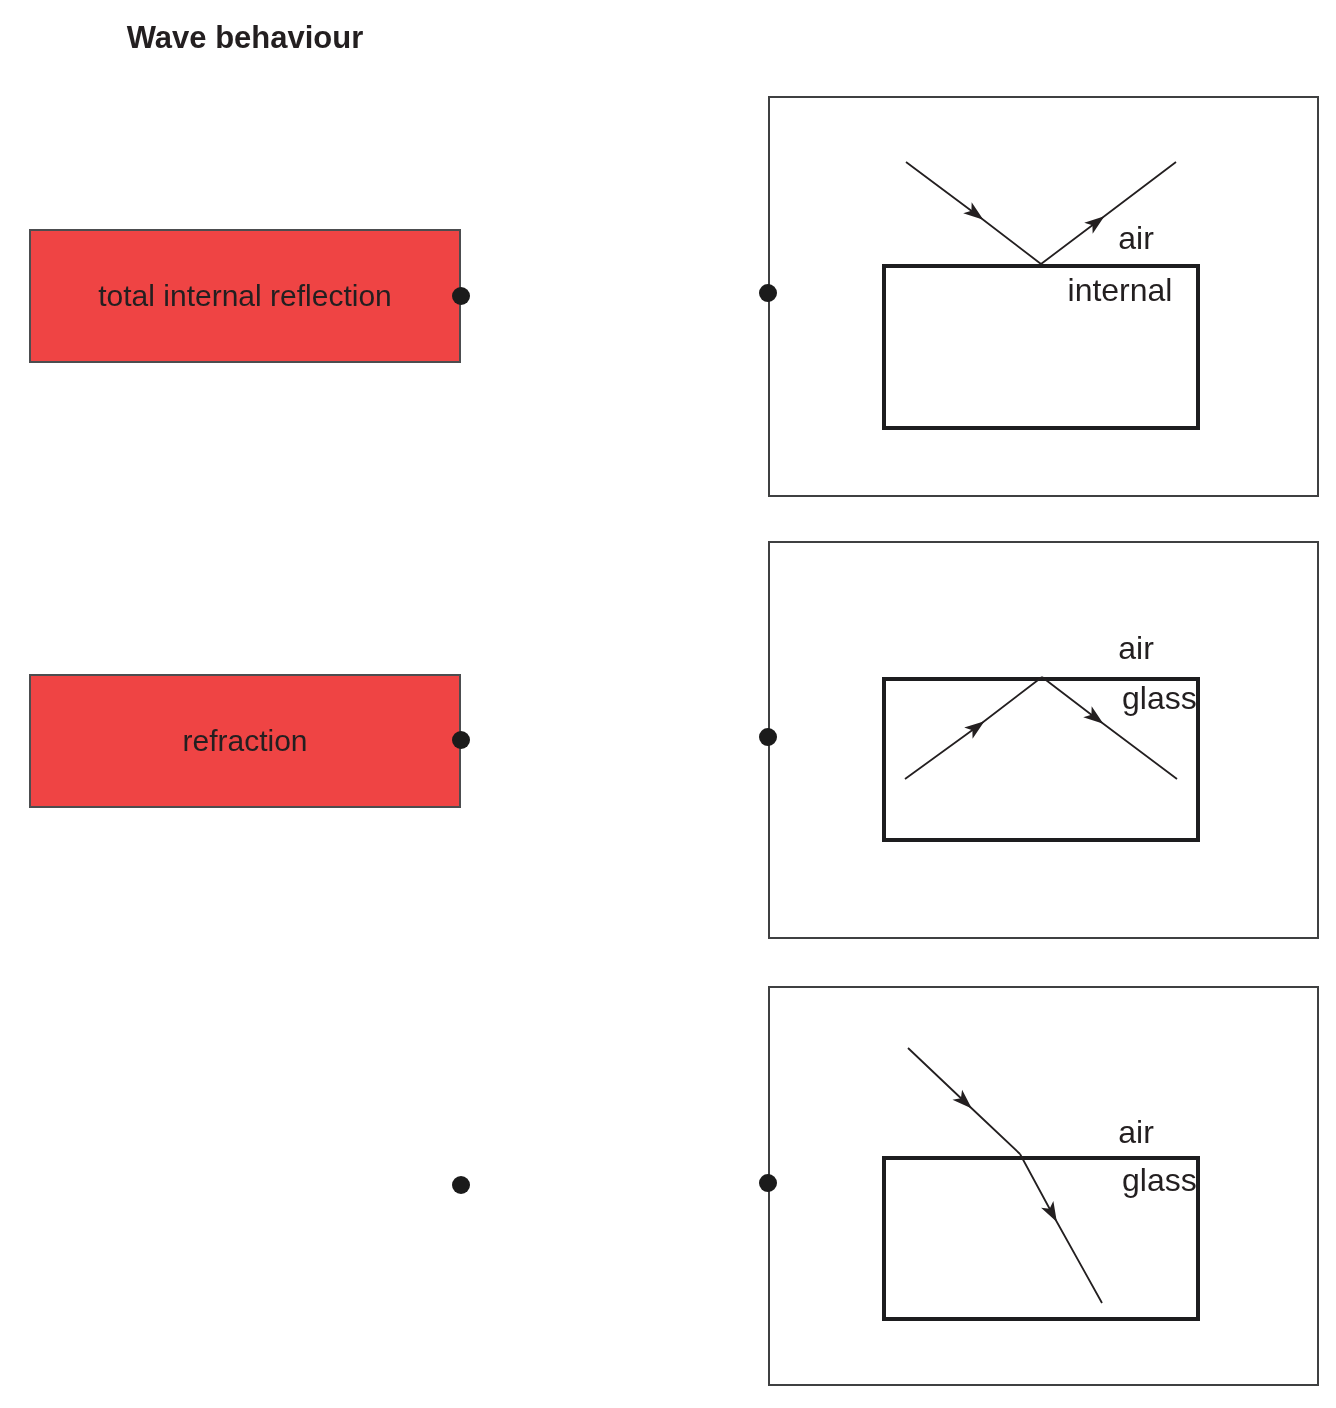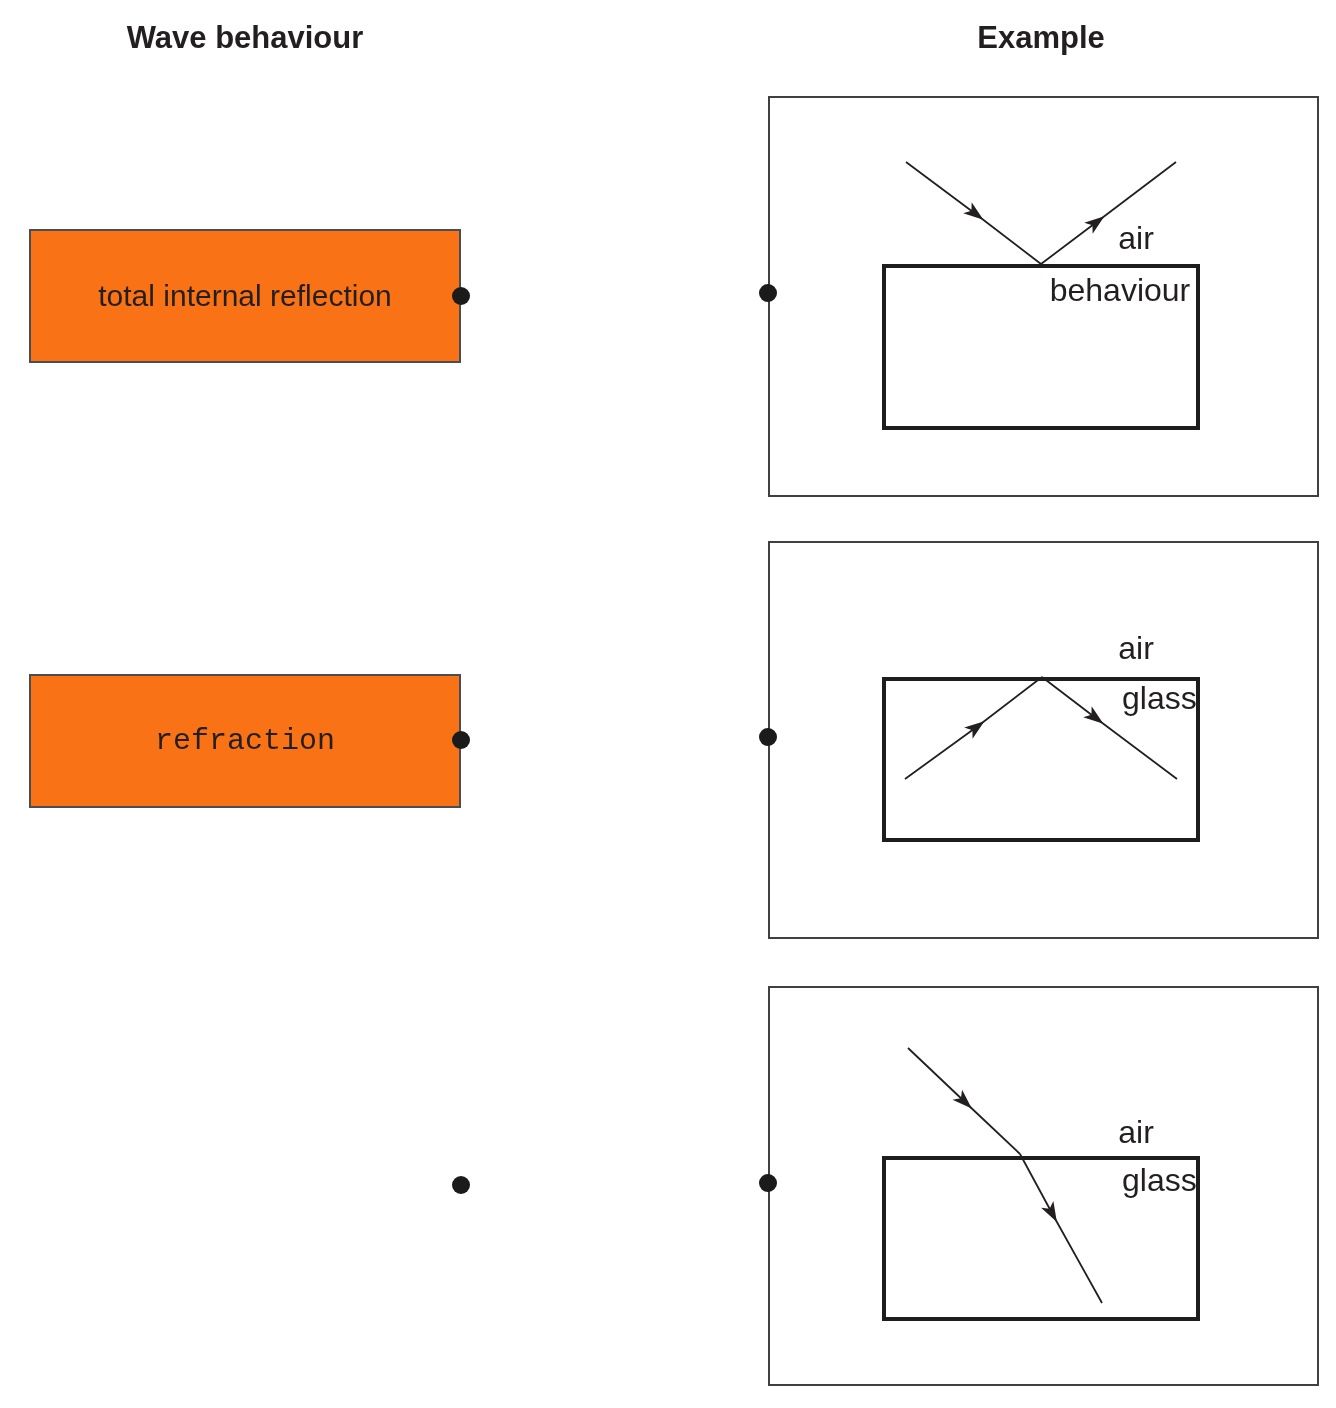--- a/index.html
+++ b/index.html
@@ -3,25 +3,25 @@
 <meta charset="utf-8">
 <style>
   html,body{margin:0;padding:0;background:#ffffff;}
   .page{position:relative;width:1336px;height:1408px;background:#ffffff;
         font-family:"Liberation Sans",sans-serif;color:#231f20;overflow:hidden;padding-left:32px;}
   .col-header{position:absolute;top:20px;font-size:31px;font-weight:bold;
               text-align:center;letter-spacing:0;}
   .col-header.left{left:45px;width:400px;}
   .col-header.right{left:891px;width:300px;}
   .behaviour-box{position:absolute;left:29px;width:432px;height:134px;
-                 border:2px solid #4c4d4f;box-sizing:border-box;background:#f97316;
+                 border:2px solid #4c4d4f;box-sizing:border-box;background:#ef4444;
                  display:flex;align-items:center;justify-content:center;
                  font-size:30px;}
   .behaviour-box.b1{top:229px;}
-  .behaviour-box.b2{top:674px;font-family:Liberation Mono, monospace;}
+  .behaviour-box.b2{top:674px;}
   .behaviour-box.b3{top:1118px;}
   .example-panel{position:absolute;left:768px;width:551px;
                  border:2px solid #3f4041;box-sizing:border-box;background:#ffffff;}
   .example-panel.e1{top:96px;height:401px;}
   .example-panel.e2{top:541px;height:398px;}
   .example-panel.e3{top:986px;height:400px;}
   .medium-block{position:absolute;left:882px;width:318px;
                 border:4px solid #1d1d1f;box-sizing:border-box;background:#ffffff;}
   .medium-block.m1{top:264px;height:166px;}
   .medium-block.m2{top:677px;height:165px;}
@@ -44,21 +44,20 @@
               pointer-events:none;}
   svg.overlay path.ray{stroke:#231f20;stroke-width:1.8;fill:none;}
   #arrow path{fill:#231f20;}
 </style>
 </head>
 <body>
 
 <div class="page">
 
   <div class="col-header left">Wave behaviour</div>
-  <div class="col-header right">Example</div>
 
   <div class="behaviour-box b1">
     <span>total internal reflection</span>
   </div>
   <div class="behaviour-box b2">
     <span>refraction</span>
   </div>
 
   <div class="dot dl1"></div>
   <div class="dot dl2"></div>
@@ -70,21 +69,21 @@
 
   <div class="dot dr1"></div>
   <div class="dot dr2"></div>
   <div class="dot dr3"></div>
 
   <div class="medium-block m1"></div>
   <div class="medium-block m2"></div>
   <div class="medium-block m3"></div>
 
   <div class="medium-label lbl-air1">air</div>
-  <div class="medium-label lbl-alu1">behaviour</div>
+  <div class="medium-label lbl-alu1">internal</div>
   <div class="medium-label lbl-air2">air</div>
   <div class="medium-label lbl-gla2">glass</div>
   <div class="medium-label lbl-air3">air</div>
   <div class="medium-label lbl-gla3">glass</div>
 
   <svg class="overlay" id="rays" viewBox="0 0 1336 1408" xmlns="http://www.w3.org/2000/svg">
     <defs>
       <marker id="arrow" markerUnits="userSpaceOnUse" markerWidth="22" markerHeight="16" viewBox="0 0 22 16" refX="14" refY="8" orient="auto">
         <path d="M22,8 L2,1 L7,8 L2,15 Z"></path>
       </marker>

